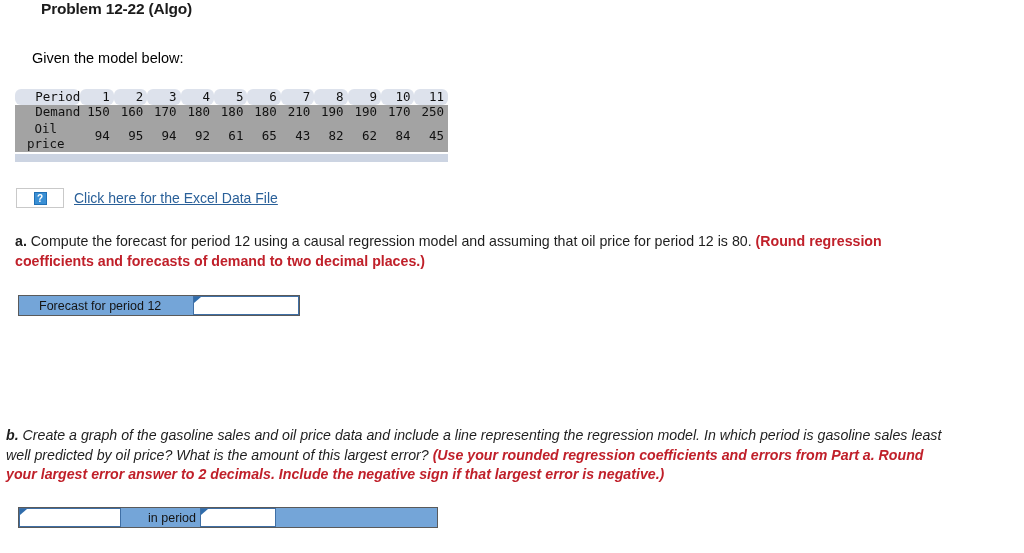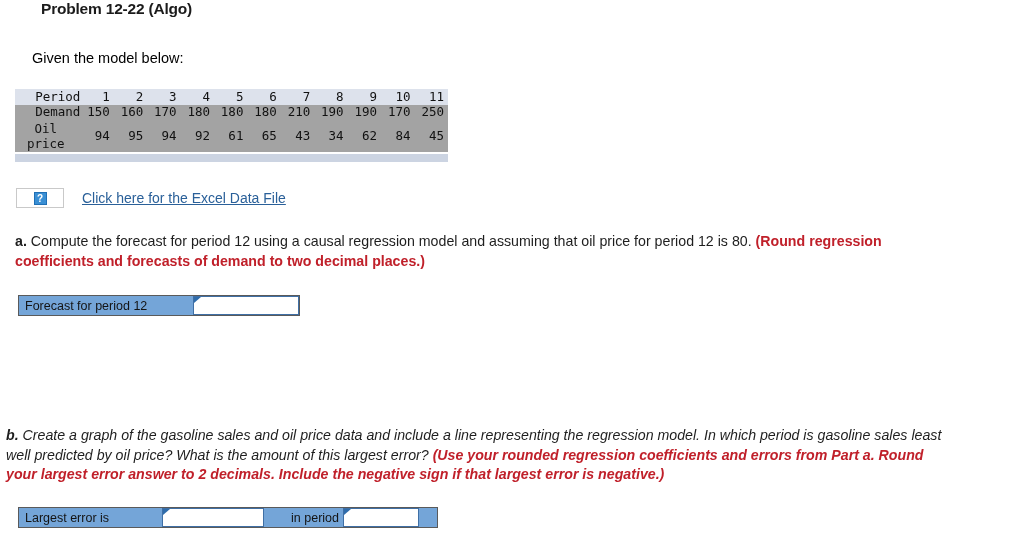--- a/index.html
+++ b/index.html
@@ -61,21 +61,21 @@
   }
   table.data-table tr.row-period {
     background: #dde2ec;
   }
   table.data-table tr.row-demand {
     background: #a3a3a3;
   }
   table.data-table tr.row-oil {
     background: #a3a3a3;
   }
-  table.data-table tr.row-period td { height: 16px; }
+  table.data-table tr.row-period td { height: 16px; border-radius: 6px; }
   table.data-table tr.row-demand td { height: 15px; }
   table.data-table tr.row-oil td { height: 32px; }
   td.rowlabel {
     text-align: right;
     padding-right: 0px;
     width: 72px;
   }
   td.rowlabel.center-label {
     text-align: center;
     padding-right: 4px;
@@ -119,21 +119,21 @@
     background: #3a8fd4;
     color: #ffffff;
     font-size: 10px;
     font-weight: bold;
     font-family: "Liberation Sans", sans-serif;
     line-height: 12px;
     text-align: center;
     box-sizing: border-box;
   }
   .excel-link {
-    margin-left: 18px;
+    margin-left: 10px;
     font-size: 14px;
     color: #2a6099;
     white-space: nowrap;
     cursor: pointer;
   }
 
   
   .prompt {
     position: absolute;
     font-size: 14.2px;
@@ -175,21 +175,21 @@
   #answer-row-b {
     left: 18px;
     top: 507px;
     width: 420px;
   }
   .ans-label {
     display: flex;
     align-items: center;
     font-size: 12.5px;
     color: #141414;
-    padding-left: 6px;
+    padding-left: 20px;
     white-space: nowrap;
     box-sizing: border-box;
   }
   .ans-label.right-align {
     justify-content: flex-end;
     padding-right: 4px;
     padding-left: 0;
   }
   #label-forecast { width: 176px; }
   #label-largest  { width: 143px; }
@@ -267,21 +267,21 @@
         <span class="oil-label-l1">Oil</span>
         <span class="oil-label-l2">price</span>
       </td>
       <td class="val">94</td>
       <td class="val">95</td>
       <td class="val">94</td>
       <td class="val">92</td>
       <td class="val">61</td>
       <td class="val">65</td>
       <td class="val">43</td>
-      <td class="val">34</td>
+      <td class="val">82</td>
       <td class="val">62</td>
       <td class="val">84</td>
       <td class="val">45</td>
     </tr>
   </tbody>
     </table>
 </div>
 <div class="table-footer-band"></div>
 
 <div class="excel-row">
@@ -305,21 +305,20 @@
   </div>
 </div>
 
 <div class="prompt" id="prompt-b">
   <span class="lbl">b.</span>
   <span>Create a graph of the gasoline sales and oil price data and include a line representing the regression model. In which period is gasoline sales least well predicted by oil price? What is the amount of this largest error?</span>
   <span class="hint">(Use your rounded regression coefficients and errors from Part a.  Round your largest error answer to 2 decimals.  Include the negative sign if that largest error is negative.)</span>
 </div>
 
 <div class="answer-row" id="answer-row-b">
-  <div class="ans-label" id="label-largest">Largest error is</div>
   <div class="input-cell">
     <span class="corner-marker"></span>
     <input class="ans-input" id="input-largest" type="text" value="" style="">
   </div>
   <div class="ans-label right-align" id="label-inperiod">in period</div>
   <div class="input-cell">
     <span class="corner-marker"></span>
     <input class="ans-input" id="input-period" type="text" value="" style="">
   </div>
 </div>

